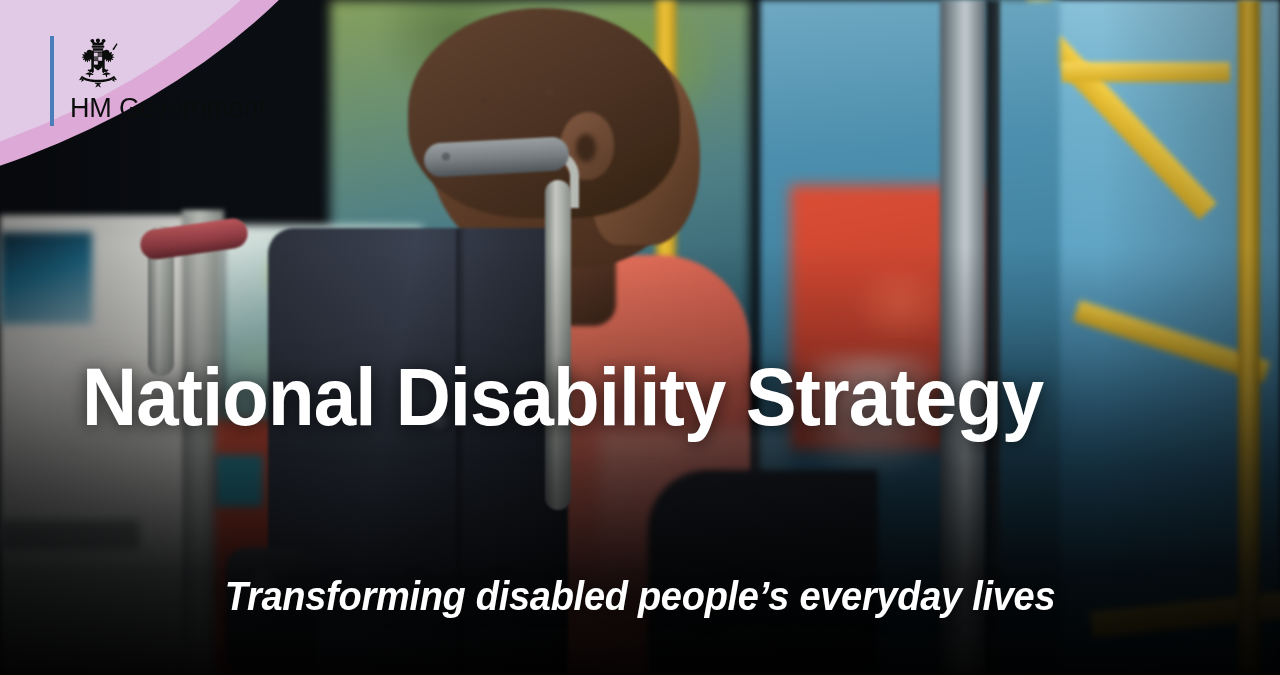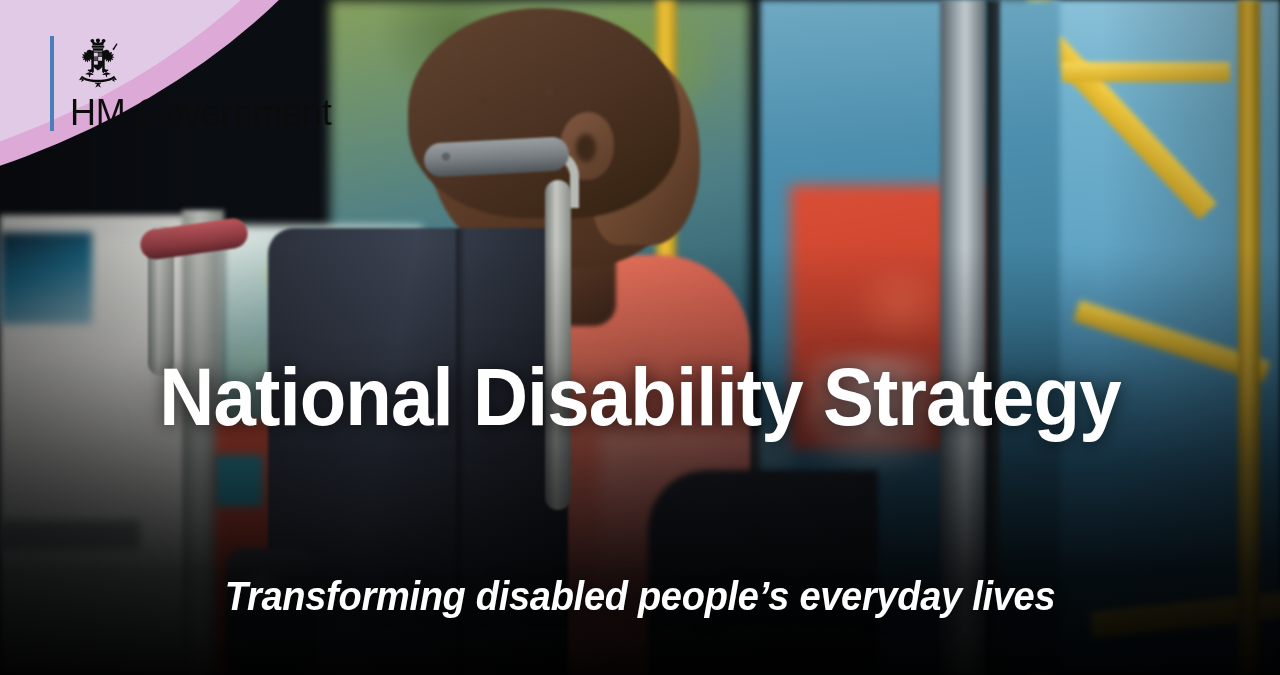--- a/index.html
+++ b/index.html
@@ -335,31 +335,30 @@
   .logo-rule {
     width:4px; min-height:90px;
     background:#4a7ebb;
     margin-right:16px;
     flex:0 0 4px;
   }
   .logo-col { display:flex; flex-direction:column; justify-content:flex-start; }
   .crest { width:56px; height:52px; display:block; }
   .govtext {
     font-family:"Liberation Sans", sans-serif;
-    font-size:36px; line-height:1;
+    font-size:27px; line-height:1;
     font-weight:400;
     color:#0b0c0c;
     letter-spacing:-0.2px;
     margin-top:7px;
   }
 
   
   .titleblock {
     position:absolute; left:0; right:0; top:358px;
-    text-align:center;
     padding:0 40px;
   }
   .title {
     font-family:"Liberation Sans Narrow","Liberation Sans", sans-serif;
     font-weight:700;
     font-size:82px;
     line-height:0.96;
     color:#ffffff;
     letter-spacing:-1px;
     transform:scaleX(.93);

